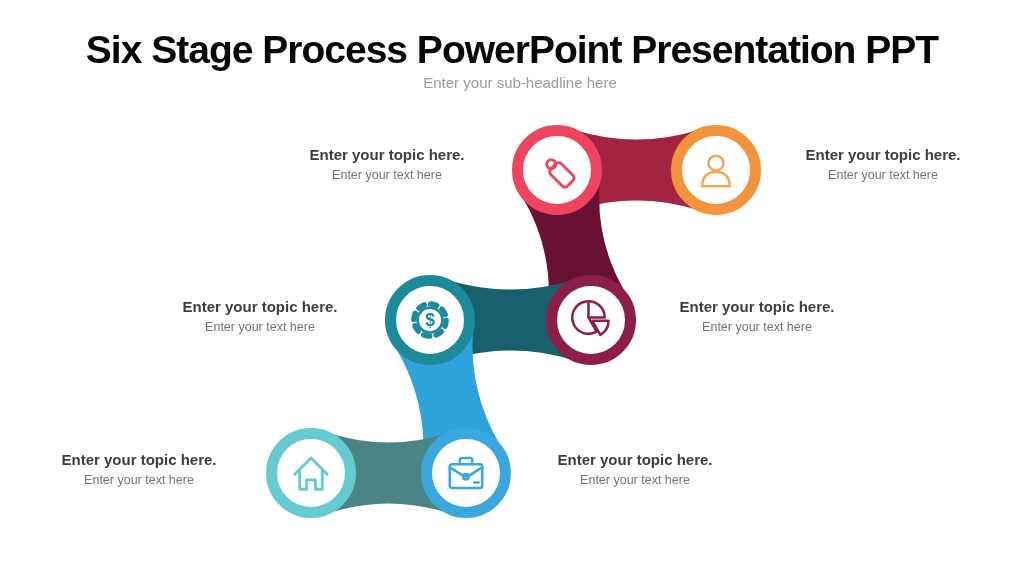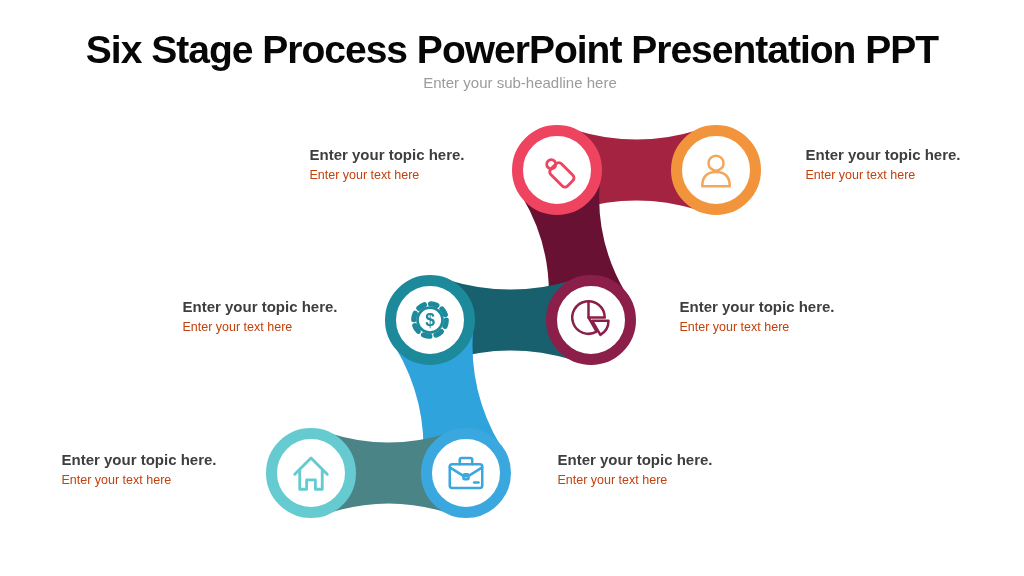--- a/index.html
+++ b/index.html
@@ -5,23 +5,23 @@
   html,body{margin:0;padding:0;background:#e9e9e9;font-family:"Liberation Sans",sans-serif;}
   .slide{position:relative;width:1024px;height:576px;background:#ffffff;overflow:hidden;margin:0 auto;}
   .title{position:absolute;top:28px;left:0;width:100%;text-align:center;
          font-size:39px;font-weight:bold;color:#070707;letter-spacing:-1px;white-space:nowrap;}
   .subtitle{position:absolute;top:74px;left:8px;width:100%;text-align:center;
          font-size:15px;color:#9b9b9b;}
   .connectors{position:absolute;left:0;top:0;width:1024px;height:576px;z-index:1;}
   .stage{position:absolute;width:68px;height:68px;border:11px solid #ccc;border-radius:50%;
          background:#fff;z-index:2;display:flex;align-items:center;justify-content:center;box-sizing:content-box;}
   .stage svg{display:block;}
-  .label{position:absolute;z-index:3;transform:translateX(-50%);white-space:nowrap;}
+  .label{position:absolute;z-index:3;text-align:center;transform:translateX(-50%);white-space:nowrap;}
   .label .topic{font-size:15px;font-weight:bold;color:#3e3e3e;margin-bottom:5px;}
-  .label .text{font-size:12.5px;color:#c2410c;}
+  .label .text{font-size:12.5px;color:#737373;}
 </style>
 </head>
 <body>
 
 <div class="slide">
 
   <div class="title">Six Stage Process PowerPoint Presentation PPT</div>
   <div class="subtitle">Enter your sub-headline here</div>
 
   <svg class="connectors" id="conn-svg" viewBox="0 0 1024 576">

